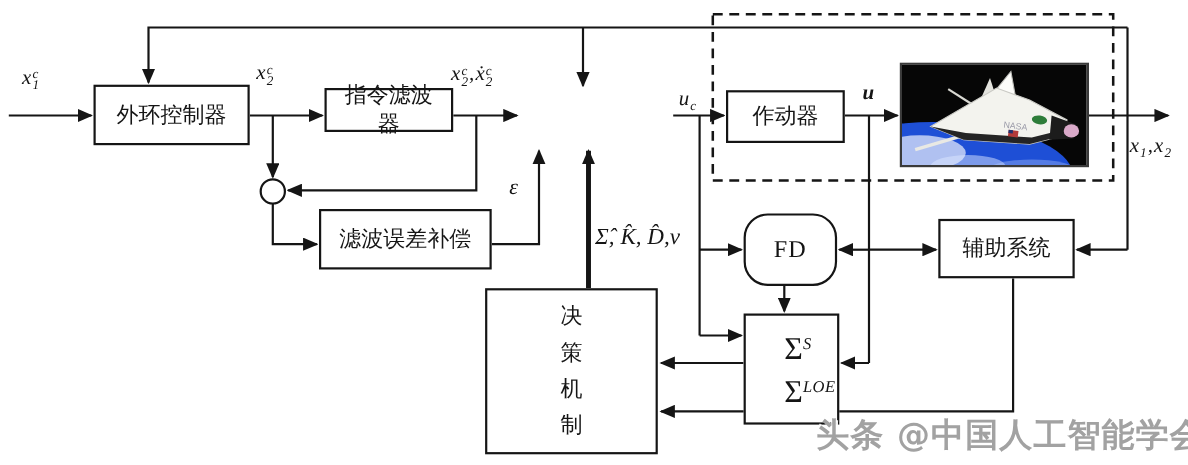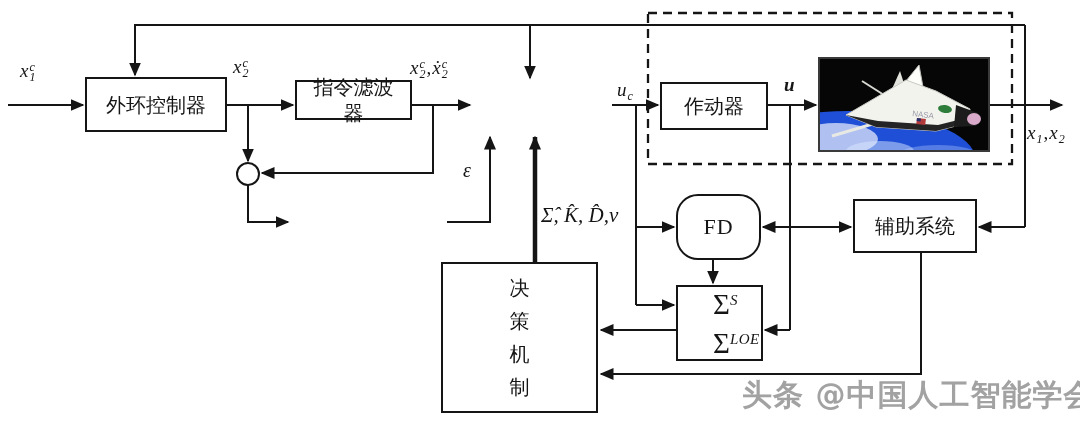--- a/index.html
+++ b/index.html
@@ -102,26 +102,27 @@
   </svg>
 
   <div class="box" style="left:85px;top:77px;width:142px;height:55px;">外环控制器</div>
 
   <div class="box" style="left:295px;top:80px;width:117px;height:40px;">指令滤波
 器</div>
 
 
   <div class="box" style="left:660px;top:82px;width:108px;height:48px;">作动器</div>
 
+  <div class="box" style="left:290px;top:190px;width:157px;height:55px;">滤波误差补偿</div>
 
   <div class="box" id="fd-box" style="left:676px;top:194px;width:85px;height:66px;">FD</div>
 
   <div class="box" style="left:853px;top:199px;width:124px;height:54px;">辅助系统</div>
 
-  <div class="box" id="sigma-box" style="left:676px;top:285px;width:87px;height:76px;padding-left:35px;">
+  <div class="box" id="sigma-box" style="left:676px;top:285px;width:87px;height:101px;padding-left:35px;">
     <span class="sigma-line"><span class="sg">Σ</span><sup>S</sup></span>
     <span class="sigma-line"><span class="sg">Σ</span><sup>LOE</sup></span>
   </div>
 
   <div class="box" id="decision-box" style="left:441px;top:262px;width:157px;height:151px;">决
 策
 机
 制</div>
 
   <div id="plant-image" style="left:818px;top:57px;width:172px;height:95px;">

